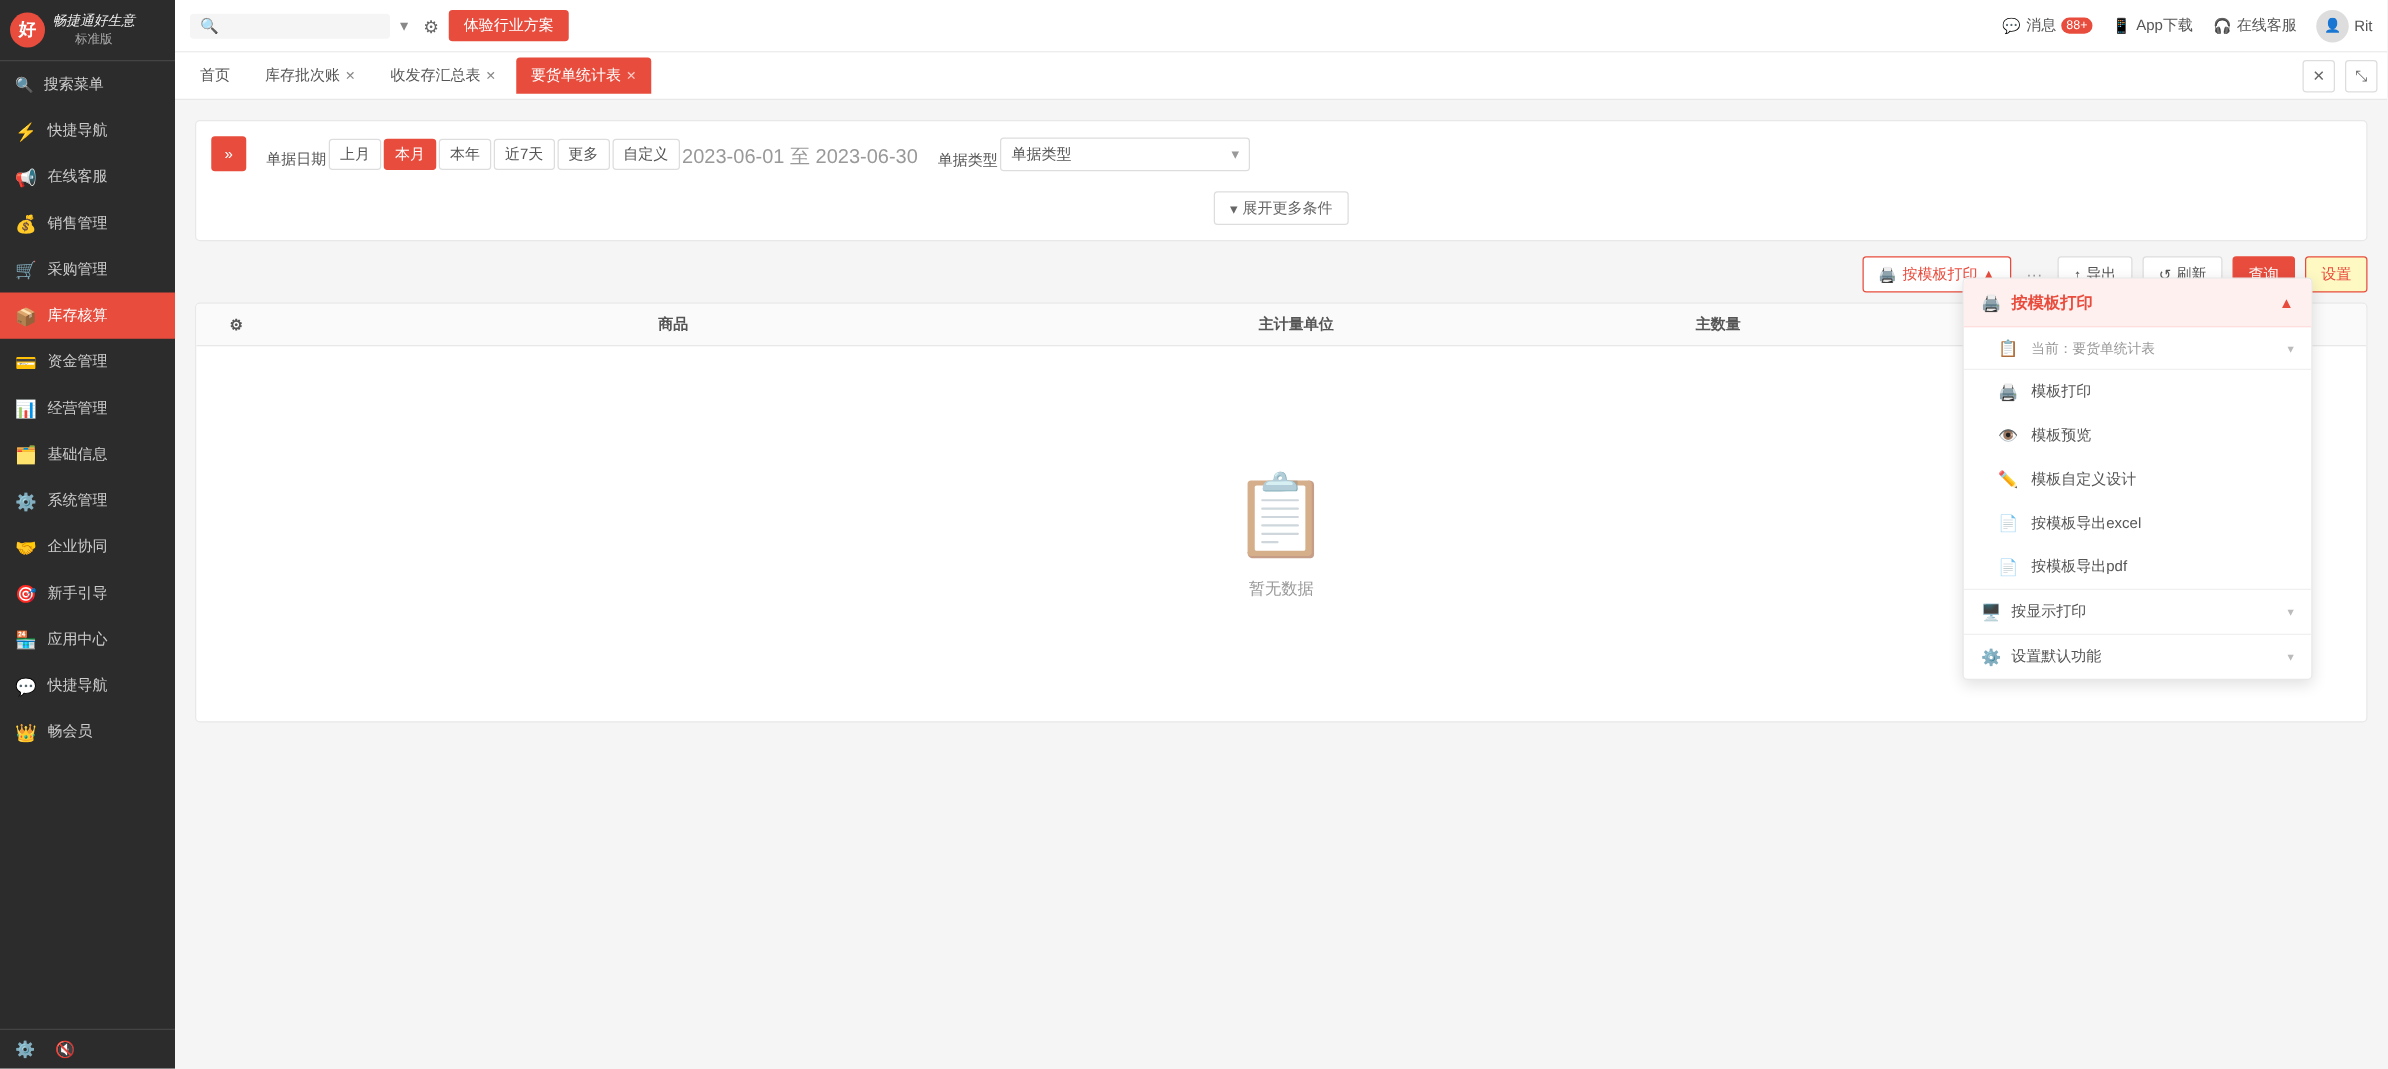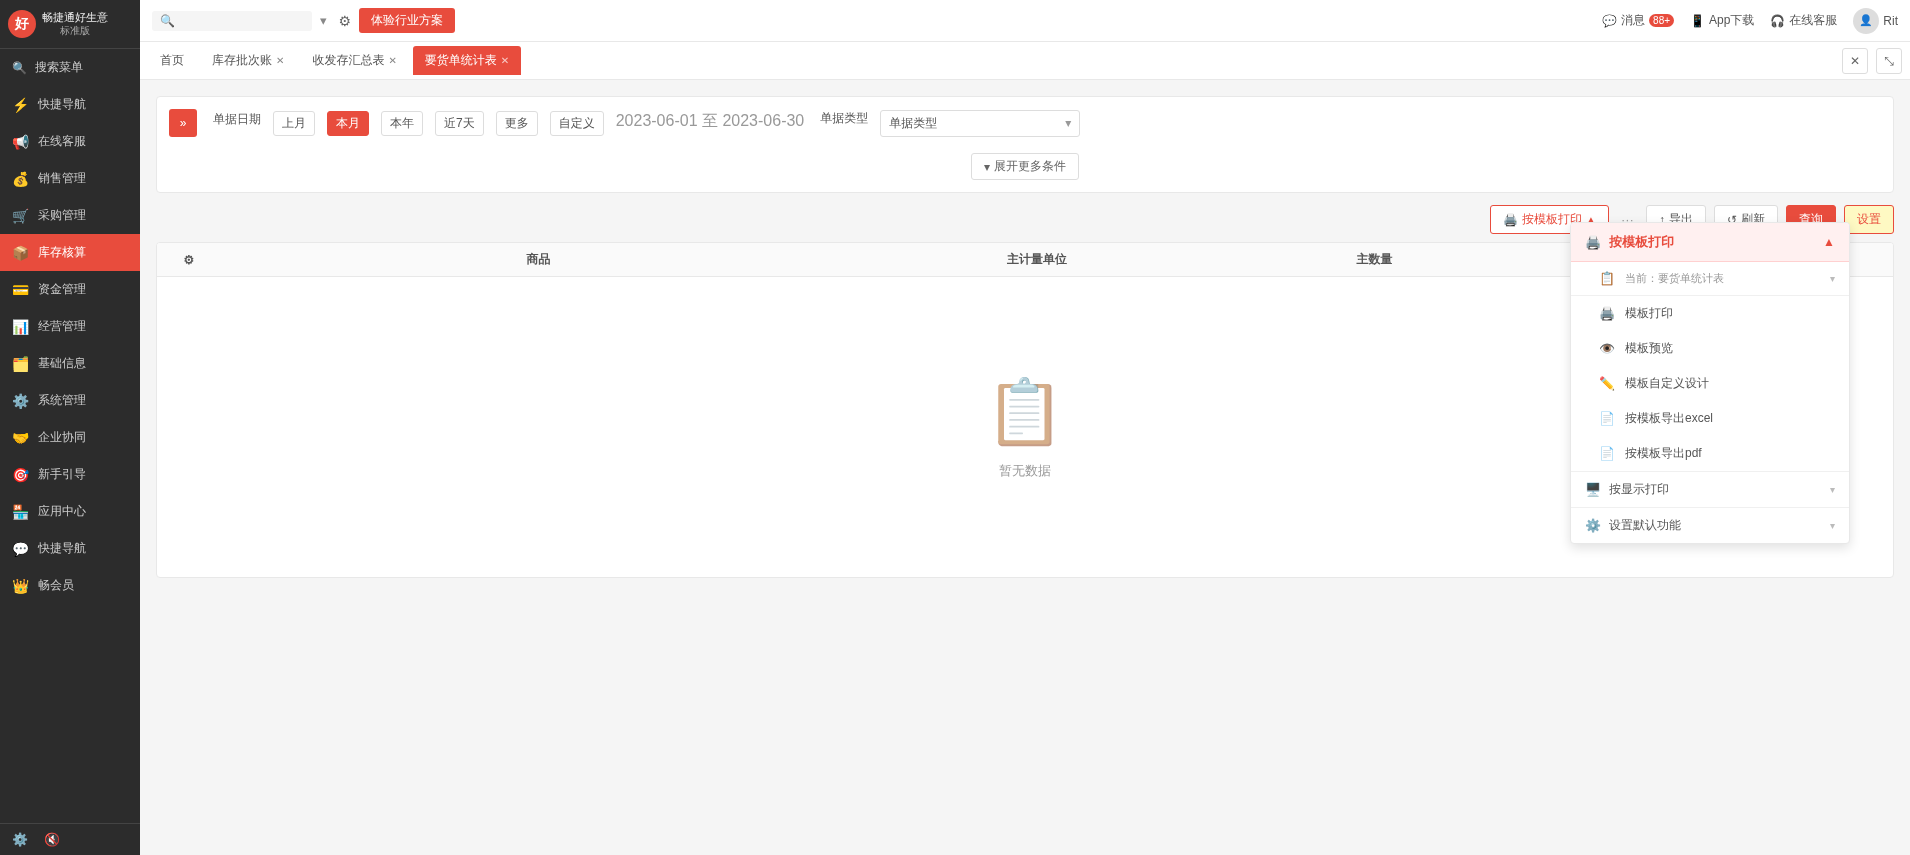--- a/index.html
+++ b/index.html
@@ -22,21 +22,21 @@
       border-bottom: 1px solid #444;
       gap: 6px;
     }
     .sidebar-logo-icon {
       width: 28px; height: 28px;
       background: #e84c3d;
       border-radius: 50%;
       display: flex; align-items: center; justify-content: center;
       color: white; font-size: 14px; font-weight: bold;
     }
-    .sidebar-logo-text { font-size: 11px; color: #eee; line-height: 1.3; }
+    .sidebar-logo-text { font-size: 11px; color: #eee; line-height: 1.3; font-style: italic; }
     .sidebar-logo-sub { font-size: 10px; color: #aaa; text-align: center; }
 
     .sidebar-search {
       display: flex; align-items: center; gap: 4px;
       padding: 8px 10px; color: #ccc; cursor: pointer;
       font-size: 12px;
     }
 
     .sidebar-nav { flex: 1; overflow-y: auto; }
     .sidebar-nav::-webkit-scrollbar { width: 4px; }
@@ -153,21 +153,21 @@
     }
     .filter-row {
       display: flex; align-items: center; gap: 16px; flex-wrap: wrap;
     }
     .filter-expand-btn {
       width: 28px; height: 28px;
       background: #e84c3d; border-radius: 3px;
       display: flex; align-items: center; justify-content: center;
       color: white; cursor: pointer; font-size: 12px; flex-shrink: 0;
     }
-    .filter-group { display: flex; align-items: flex-start; gap: 12px; }
+    .filter-group { display: flex; align-items: flex-end; gap: 2px; }
     .filter-label { font-size: 12px; color: #555; white-space: nowrap; }
     .date-btn {
       padding: 3px 8px; border: 1px solid #ddd; border-radius: 3px;
       cursor: pointer; font-size: 12px; color: #555; background: white;
     }
     .date-btn.active { background: #e84c3d; color: white; border-color: #e84c3d; }
     .date-range { font-size: 16px; color: #999; }
 
     .filter-select {
       display: flex; align-items: center; gap: 4px;

